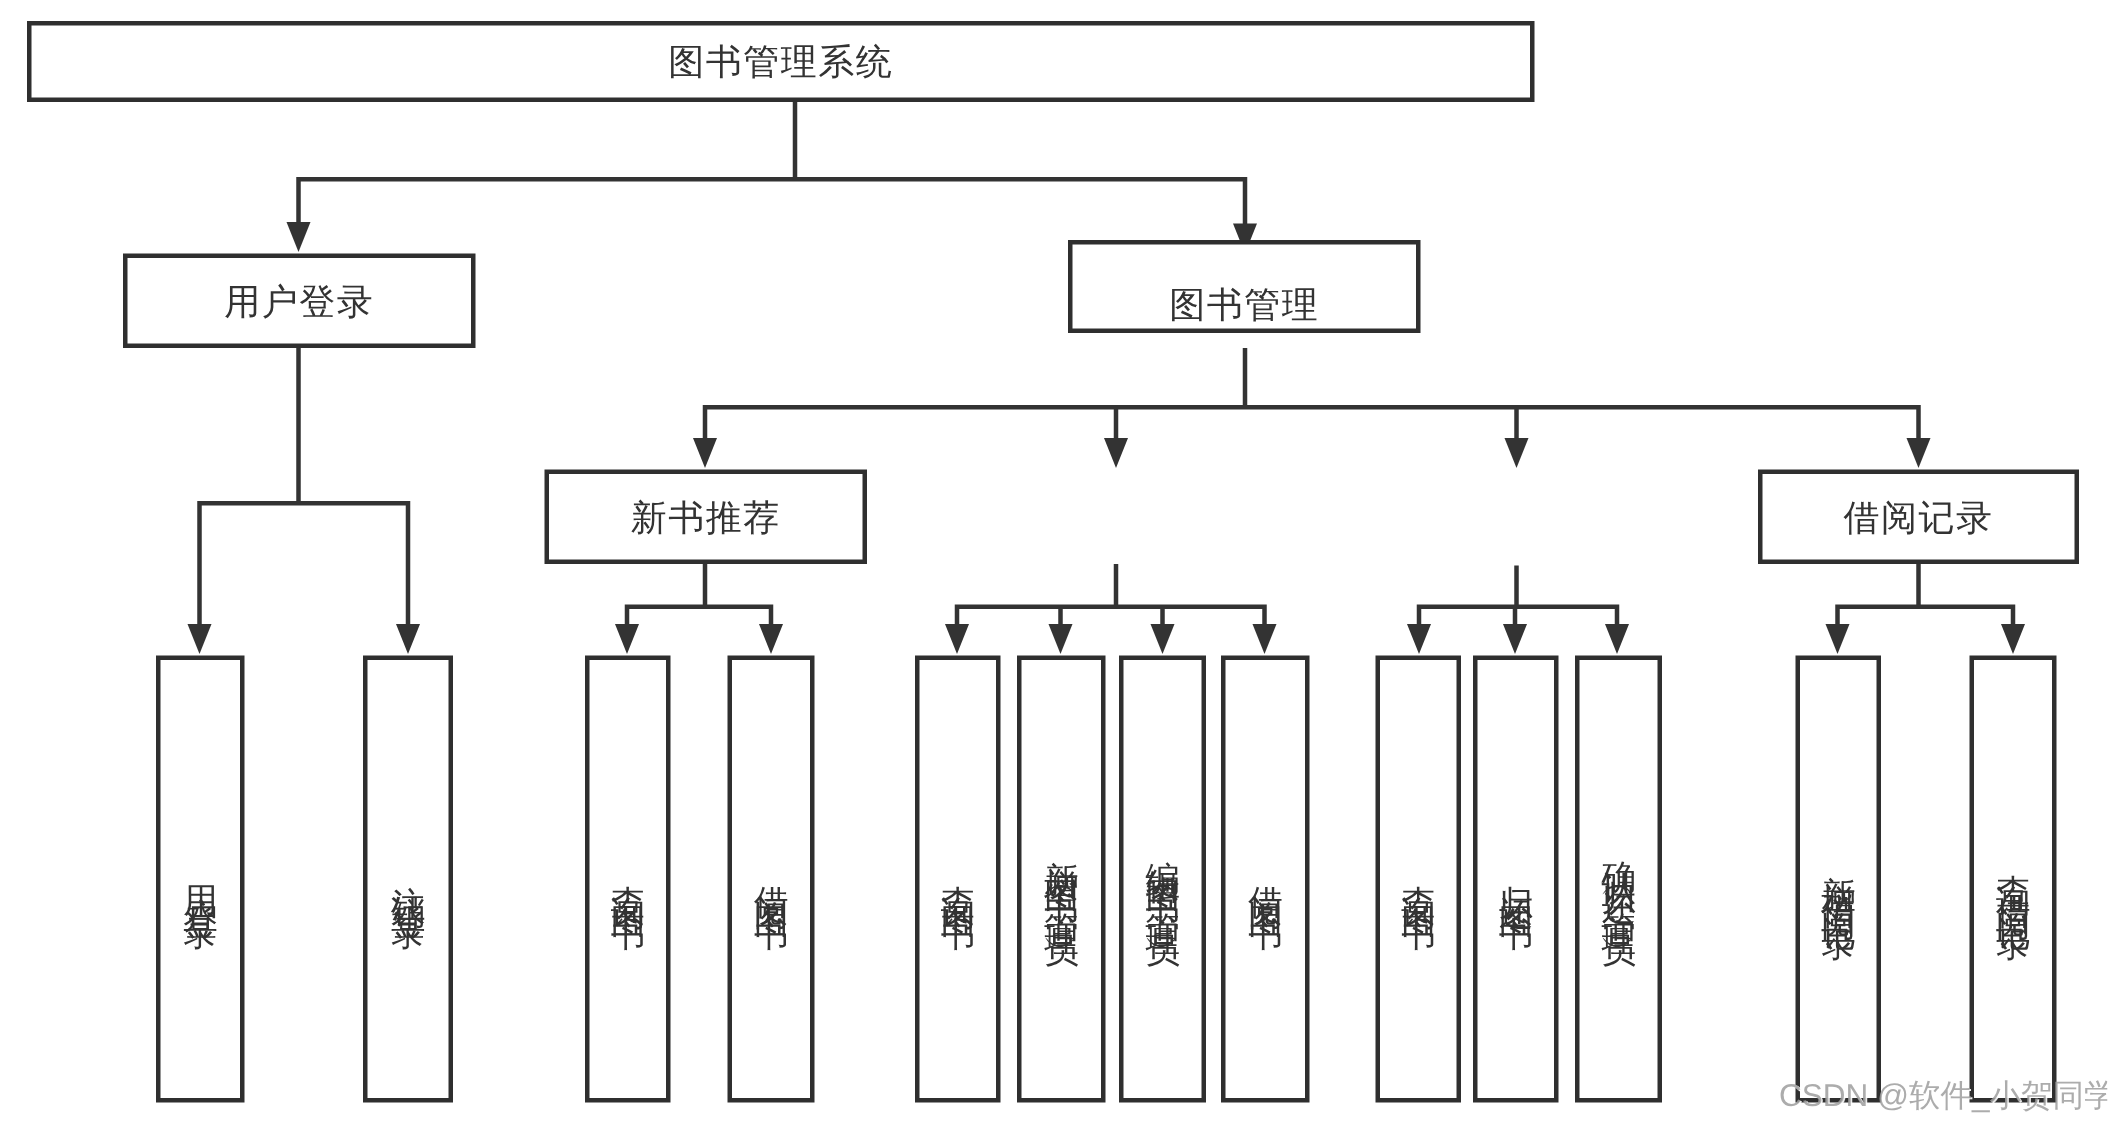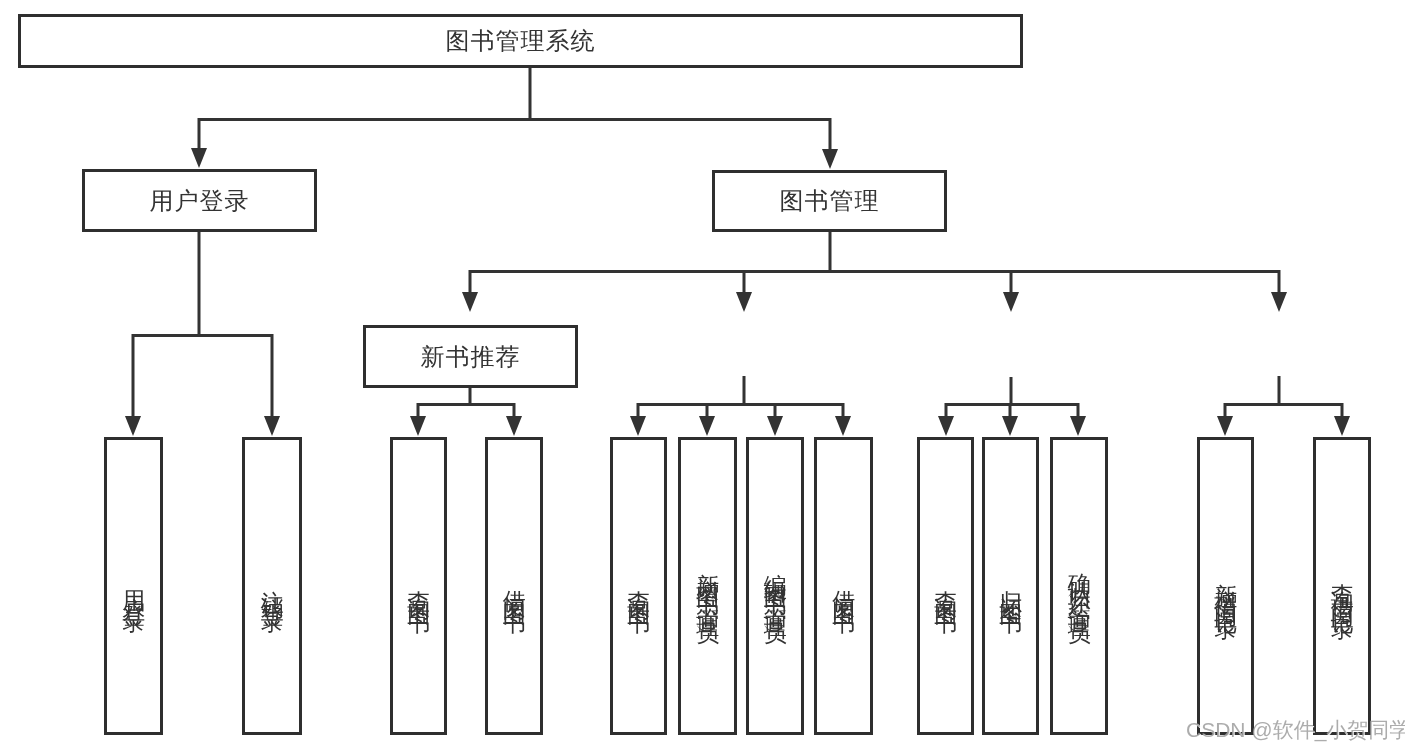--- a/index.html
+++ b/index.html
@@ -108,26 +108,29 @@
     </g>
   </svg>
 
   <div class="box h-box" style="left:18px; top:14px; width:1005px; height:54px;">
     <span>图书管理系统</span>
   </div>
 
   <div class="box h-box" style="left:82px; top:169px; width:235px; height:63px;">
     <span>用户登录</span>
   </div>
-  <div class="box h-box" style="left:712px; top:170px; width:235px; height:62px;">
+  <div class="box h-box" style="left:712px; top:160px; width:235px; height:62px;align-items:flex-end;">
     <span>图书管理</span>
   </div>
 
-  <div class="box h-box" style="left:363px; top:313px; width:215px; height:63px;margin-top:12px;">
+  <div class="box h-box" style="left:363px; top:313px; width:215px; height:63px;">
     <span>新书推荐</span>
+  </div>
+  <div class="box h-box" style="left:1172px; top:313px; width:214px; height:63px;">
+    <span>借阅记录</span>
   </div>
 
   <div class="box v-box" style="left:104px; top:437px; width:59px; height:298px;">
     <span class="vtext">用户登录</span>
   </div>
   <div class="box v-box" style="left:242px; top:437px; width:60px; height:298px;">
     <span class="vtext">注销登录</span>
   </div>
 
   <div class="box v-box" style="left:390px; top:437px; width:57px; height:298px;">

